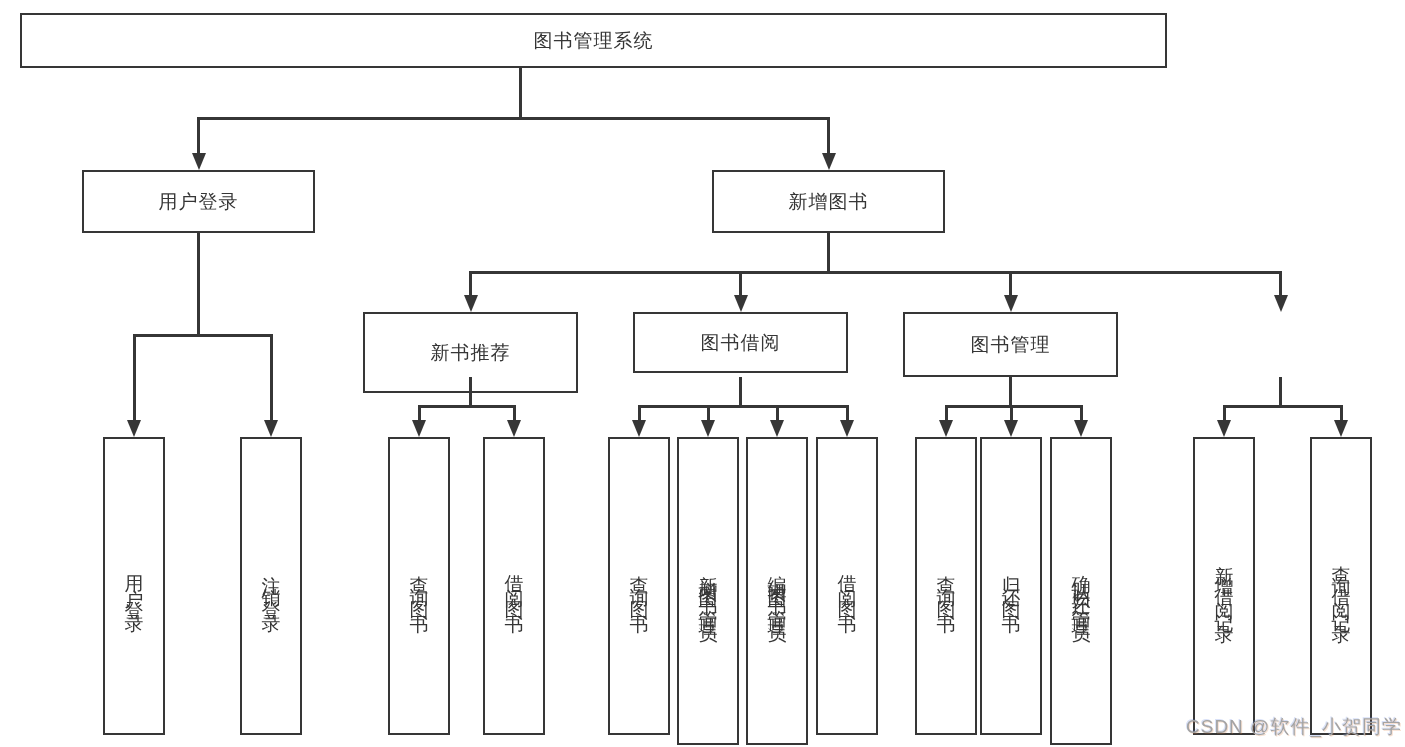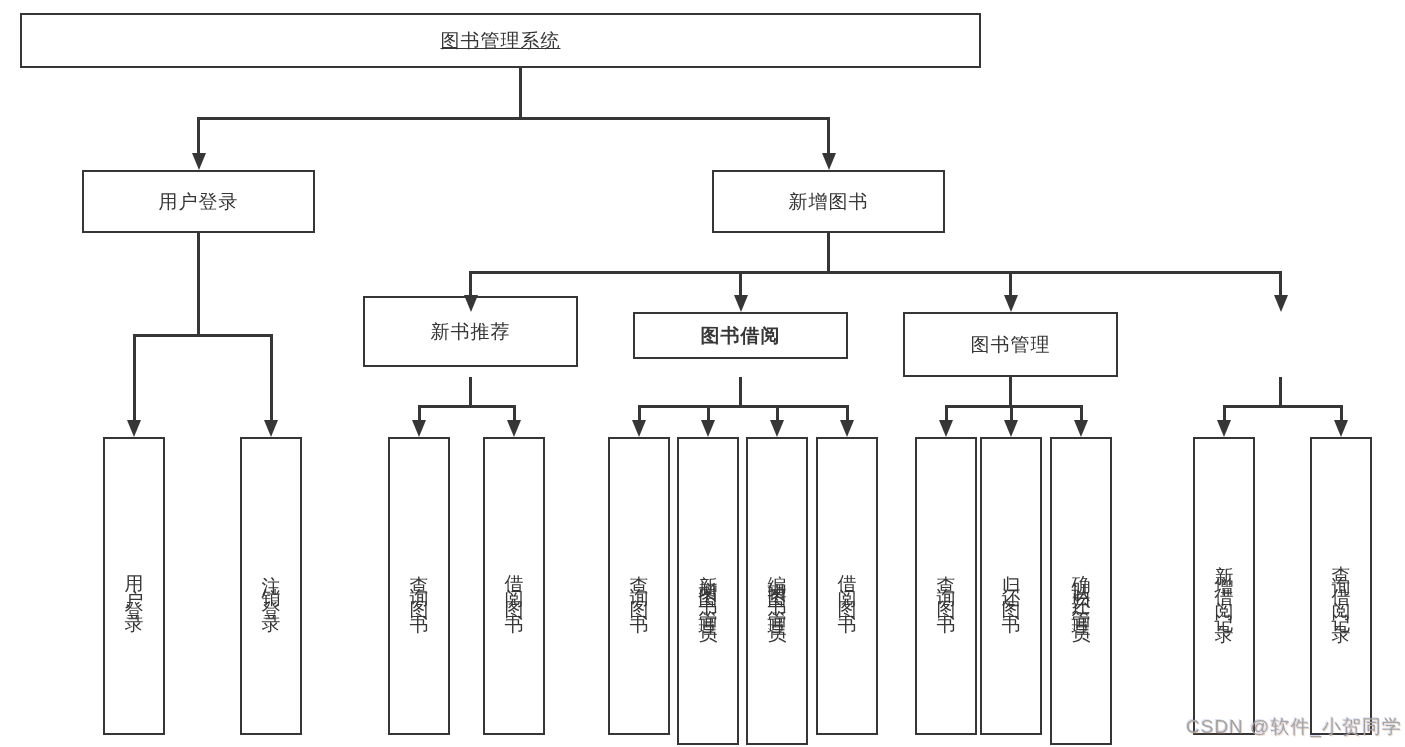--- a/index.html
+++ b/index.html
@@ -52,35 +52,35 @@
     letter-spacing:1px;
     white-space:nowrap;
     text-shadow:1px 1px 0 rgba(222,130,70,0.25),-1px -1px 0 rgba(100,130,225,0.25);
   }
 </style>
 </head>
 <body>
 
 <div id="canvas">
 
-  <div class="node" style="left:20px;top:13px;width:961px;height:55px;text-decoration:underline;">
+  <div class="node" style="left:20px;top:13px;width:1147px;height:55px;">
     <span>图书管理系统</span>
   </div>
 
   <div class="node" style="left:82px;top:170px;width:233px;height:63px;">
     <span>用户登录</span>
   </div>
   <div class="node" style="left:712px;top:170px;width:233px;height:63px;">
     <span>新增图书</span>
   </div>
 
-  <div class="node" style="left:363px;top:296px;width:215px;height:71px;">
+  <div class="node" style="left:363px;top:312px;width:215px;height:81px;">
     <span>新书推荐</span>
   </div>
-  <div class="node" style="left:633px;top:312px;width:215px;height:47px;font-weight:bold;">
+  <div class="node" style="left:633px;top:312px;width:215px;height:61px;">
     <span>图书借阅</span>
   </div>
   <div class="node" style="left:903px;top:312px;width:215px;height:65px;">
     <span>图书管理</span>
   </div>
 
   <div class="node vnode vt4" style="left:103px;top:437px;width:62px;height:298px;">
     <span>用户登录</span>
   </div>
   <div class="node vnode vt4" style="left:240px;top:437px;width:62px;height:298px;">

